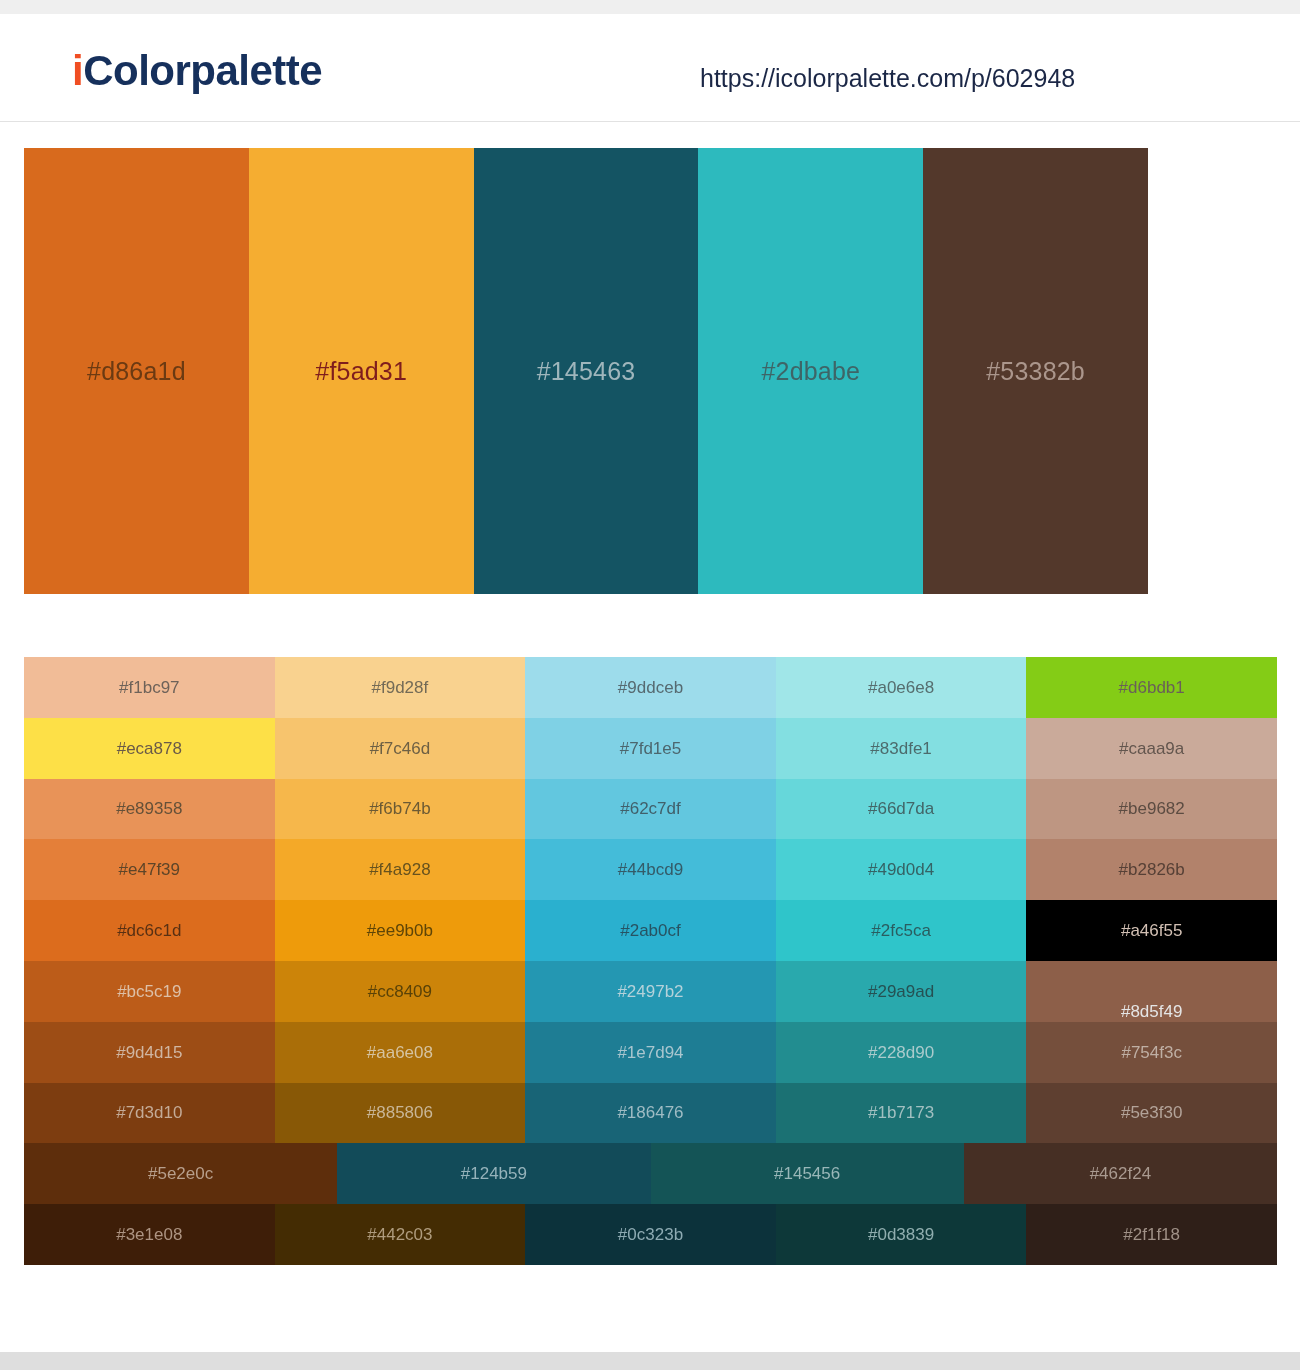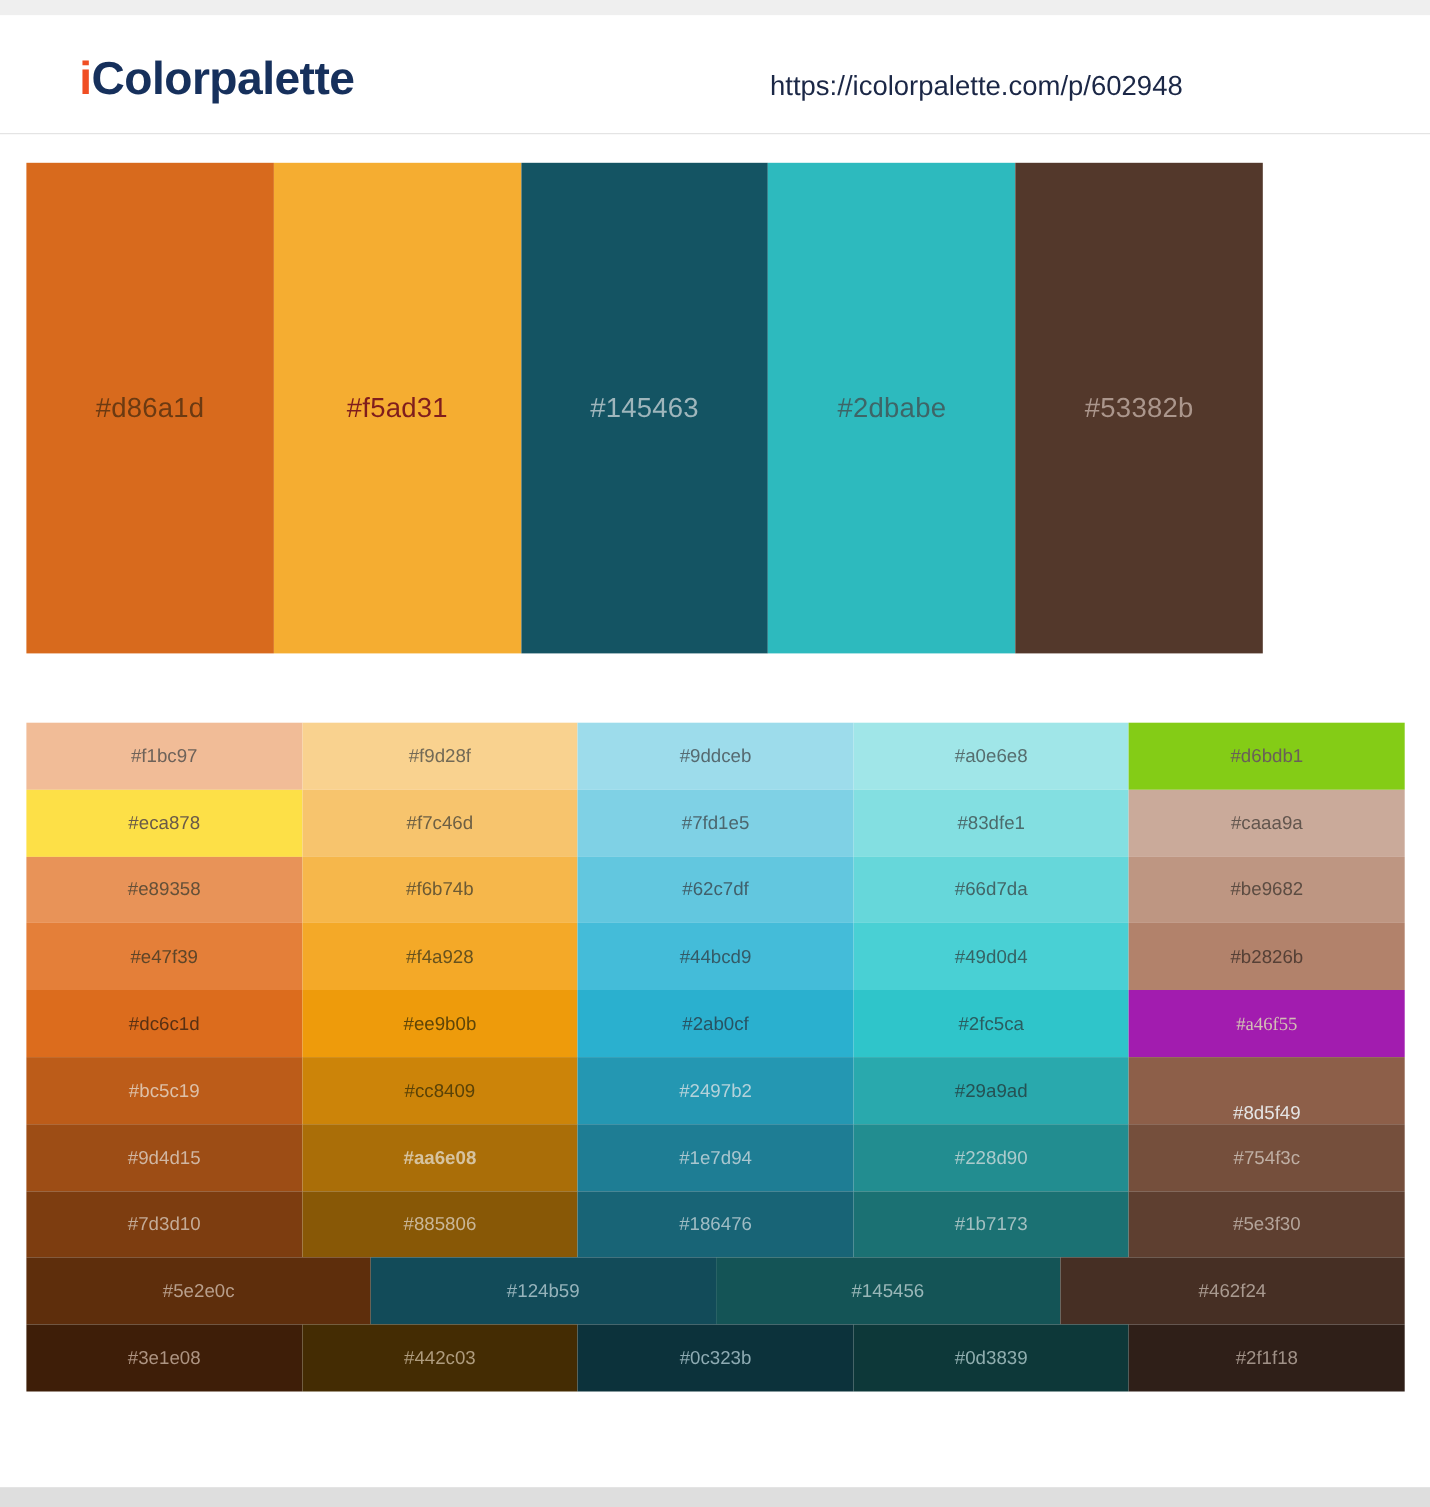--- a/index.html
+++ b/index.html
@@ -222,21 +222,21 @@
       </div>
       <div class="shade-cell" style="background: rgb(238, 155, 11);">
         <span class="shade-label" style="color: rgb(95, 69, 7);">#ee9b0b</span>
       </div>
       <div class="shade-cell" style="background: rgb(42, 176, 207);">
         <span class="shade-label" style="color: rgb(39, 83, 99);">#2ab0cf</span>
       </div>
       <div class="shade-cell" style="background: rgb(47, 197, 202);">
         <span class="shade-label" style="color: rgb(42, 93, 96);">#2fc5ca</span>
       </div>
-      <div class="shade-cell" style="background: #a21caf; font-family: Liberation Serif, serif;">
+      <div class="shade-cell" style="background: #000000;">
         <span class="shade-label" style="color: rgb(210, 192, 180);">#a46f55</span>
       </div>
     </div>
     <div class="shade-row">
       <div class="shade-cell" style="background: rgb(188, 92, 25);">
         <span class="shade-label" style="color: rgb(221, 192, 168);">#bc5c19</span>
       </div>
       <div class="shade-cell" style="background: rgb(204, 132, 9);">
         <span class="shade-label" style="color: rgb(90, 66, 7);">#cc8409</span>
       </div>
@@ -248,21 +248,21 @@
       </div>
       <div class="shade-cell" style="background: rgb(141, 95, 73);">
         <span class="shade-label" style="color: #e5e5e5; margin-top: 40px;">#8d5f49</span>
       </div>
     </div>
     <div class="shade-row">
       <div class="shade-cell" style="background: rgb(157, 77, 21);">
         <span class="shade-label" style="color: rgb(208, 182, 162);">#9d4d15</span>
       </div>
       <div class="shade-cell" style="background: rgb(170, 110, 8);">
-        <span class="shade-label" style="color: rgb(214, 195, 160); font-weight: bold;">#aa6e08</span>
+        <span class="shade-label" style="color: rgb(214, 195, 160);">#aa6e08</span>
       </div>
       <div class="shade-cell" style="background: rgb(30, 125, 148);">
         <span class="shade-label" style="color: rgb(169, 198, 207);">#1e7d94</span>
       </div>
       <div class="shade-cell" style="background: rgb(34, 141, 144);">
         <span class="shade-label" style="color: rgb(171, 203, 204);">#228d90</span>
       </div>
       <div class="shade-cell" style="background: rgb(117, 79, 60);">
         <span class="shade-label" style="color: rgb(191, 175, 164);">#754f3c</span>
       </div>

